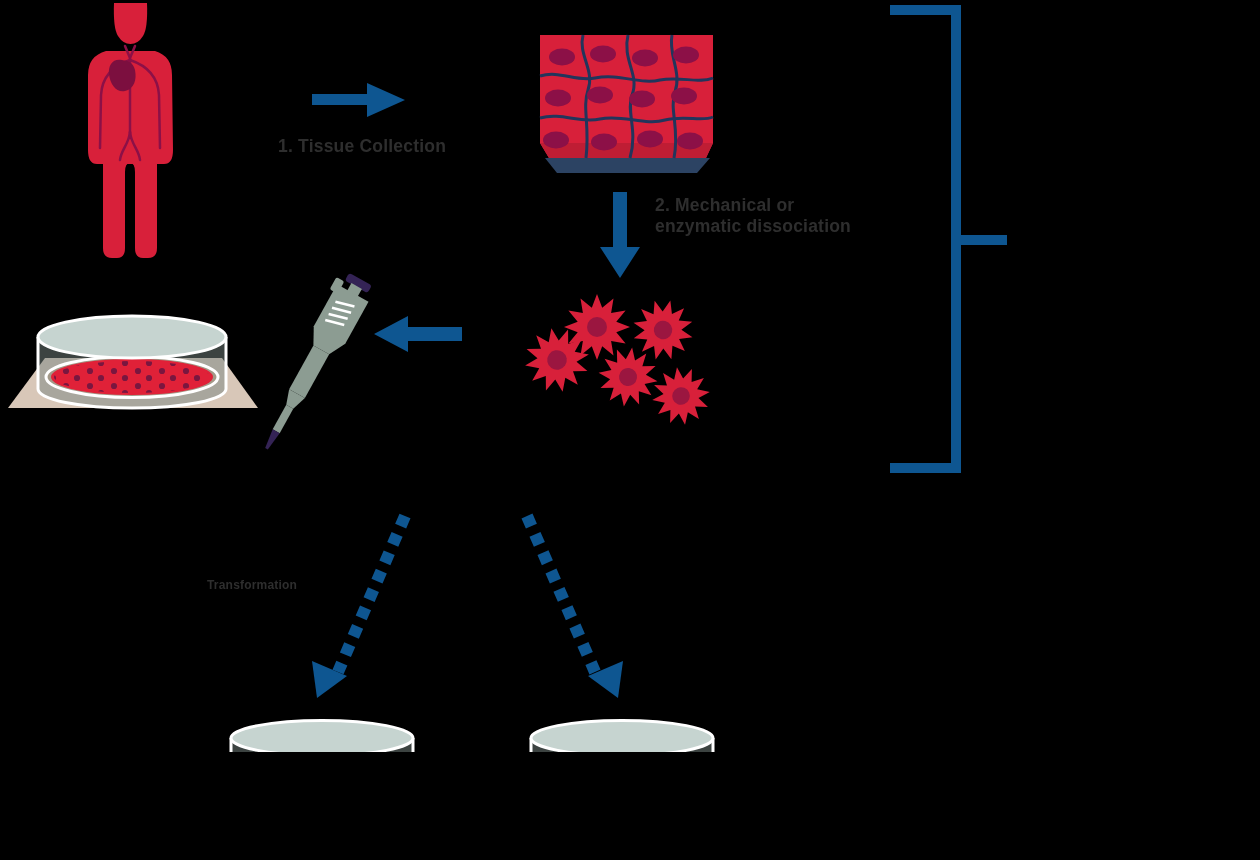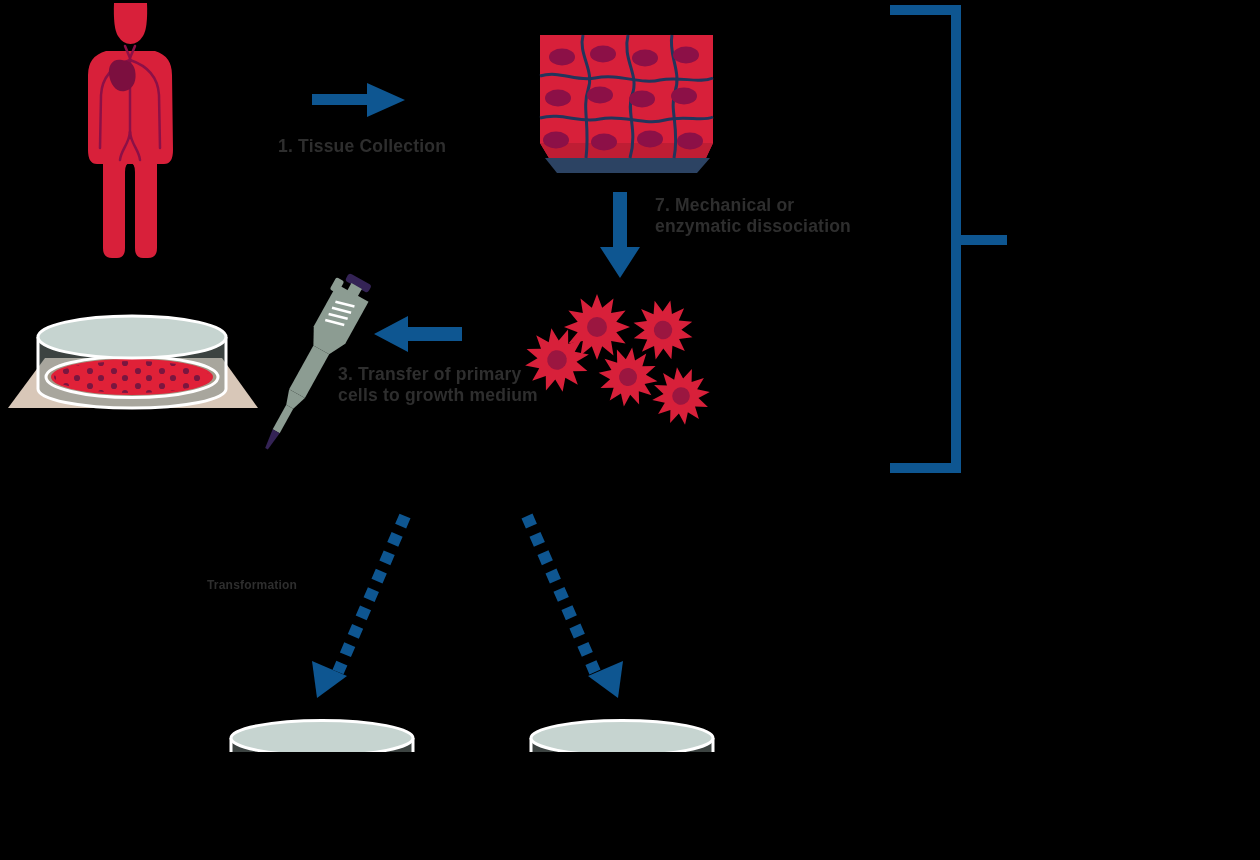--- a/index.html
+++ b/index.html
@@ -148,19 +148,17 @@
 
     <g fill="#0E5691">
       <rect x="890" y="5" width="71" height="10"></rect>
       <rect x="951" y="5" width="10" height="468"></rect>
       <rect x="890" y="463" width="71" height="10"></rect>
       <rect x="961" y="235" width="46" height="10"></rect>
     </g>
   </svg>
 
   <div class="lbl step1">1. Tissue Collection</div>
-  <div class="lbl step2">7. Mechanical or
+  <div class="lbl step2">2. Mechanical or
 enzymatic dissociation</div>
-  <div class="lbl step3">3. Transfer of primary
-cells to growth medium</div>
   <div class="lbl transformation">Transformation</div>
 
 </div>
 
 </body></html>

